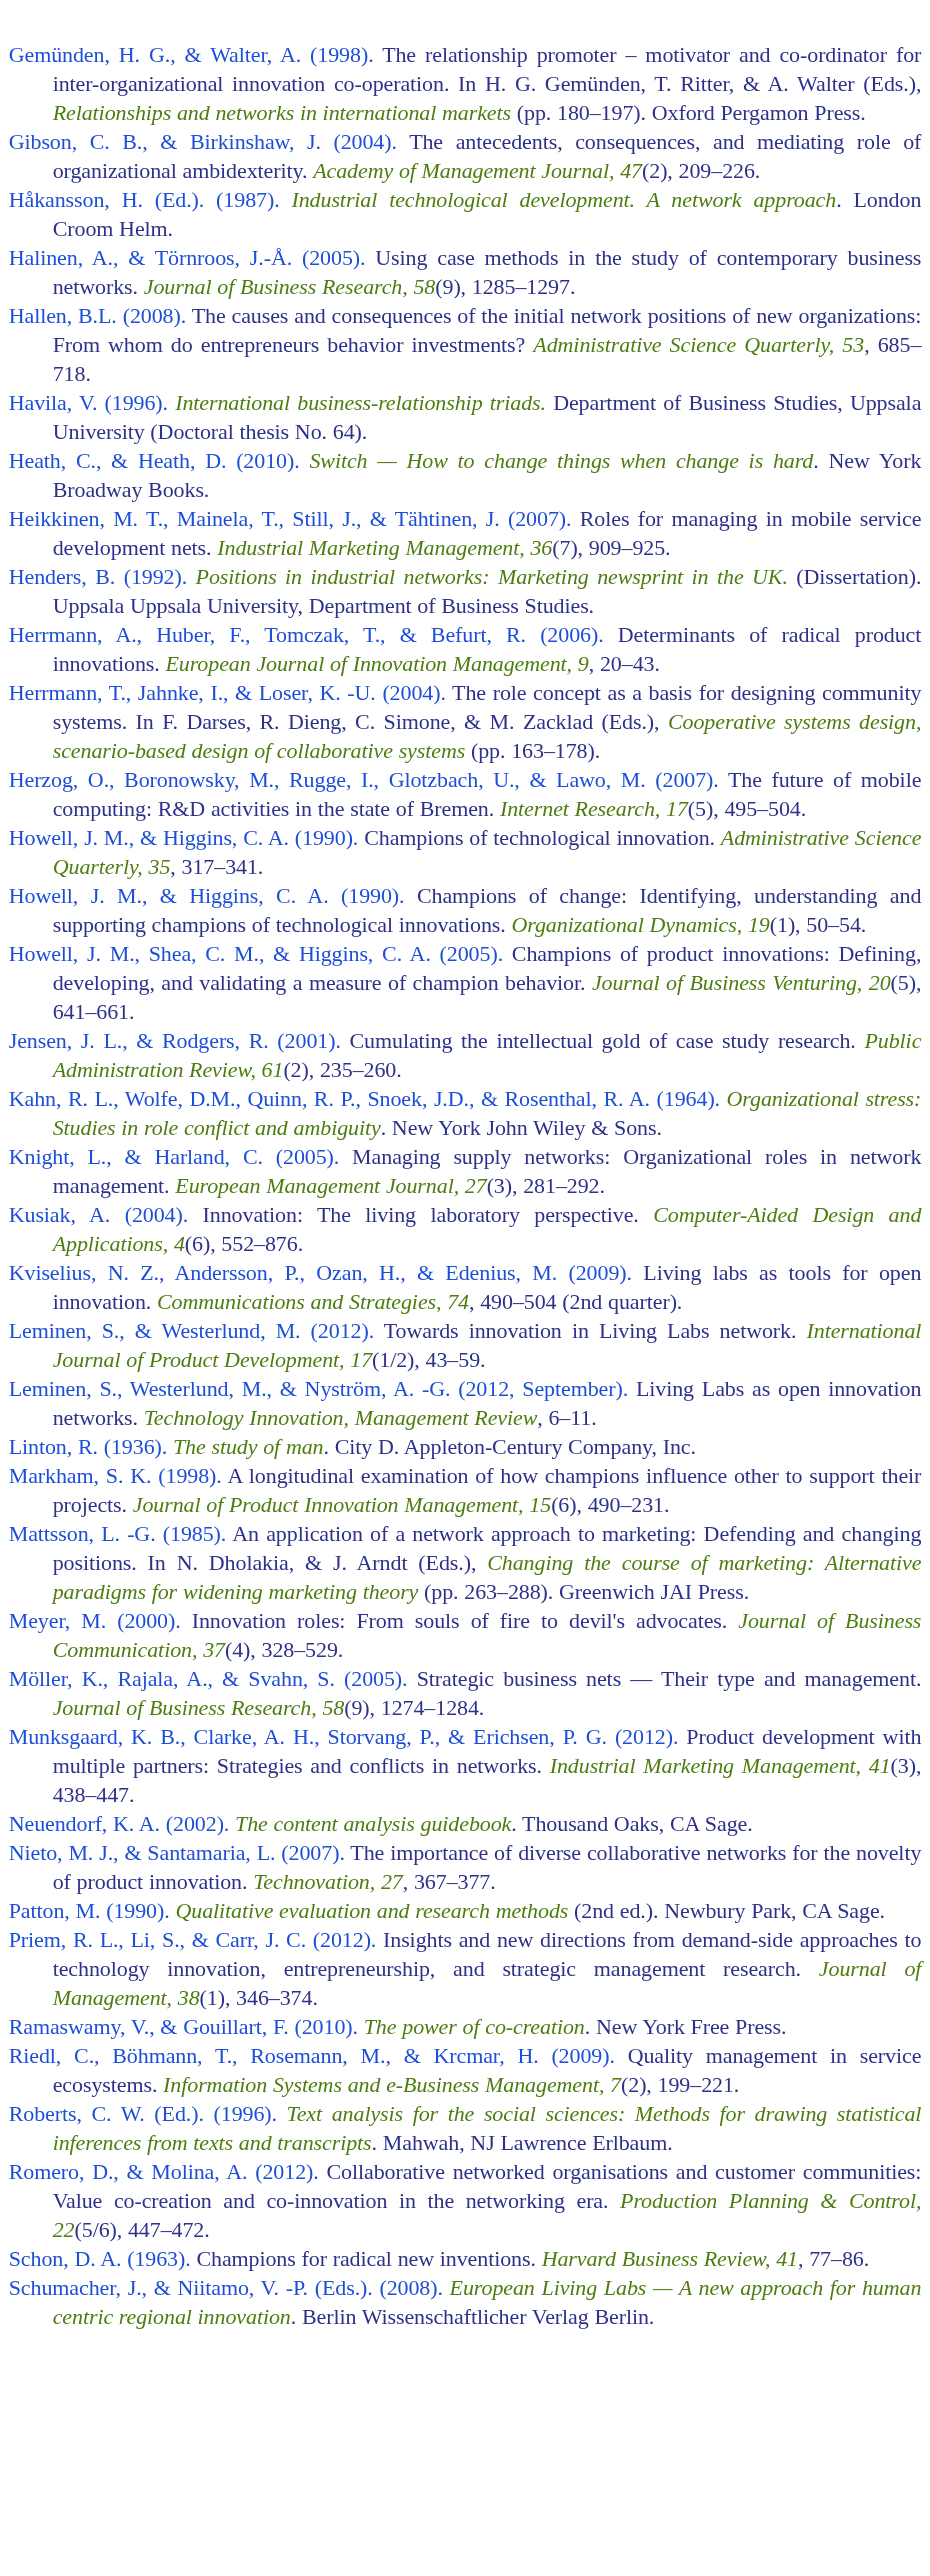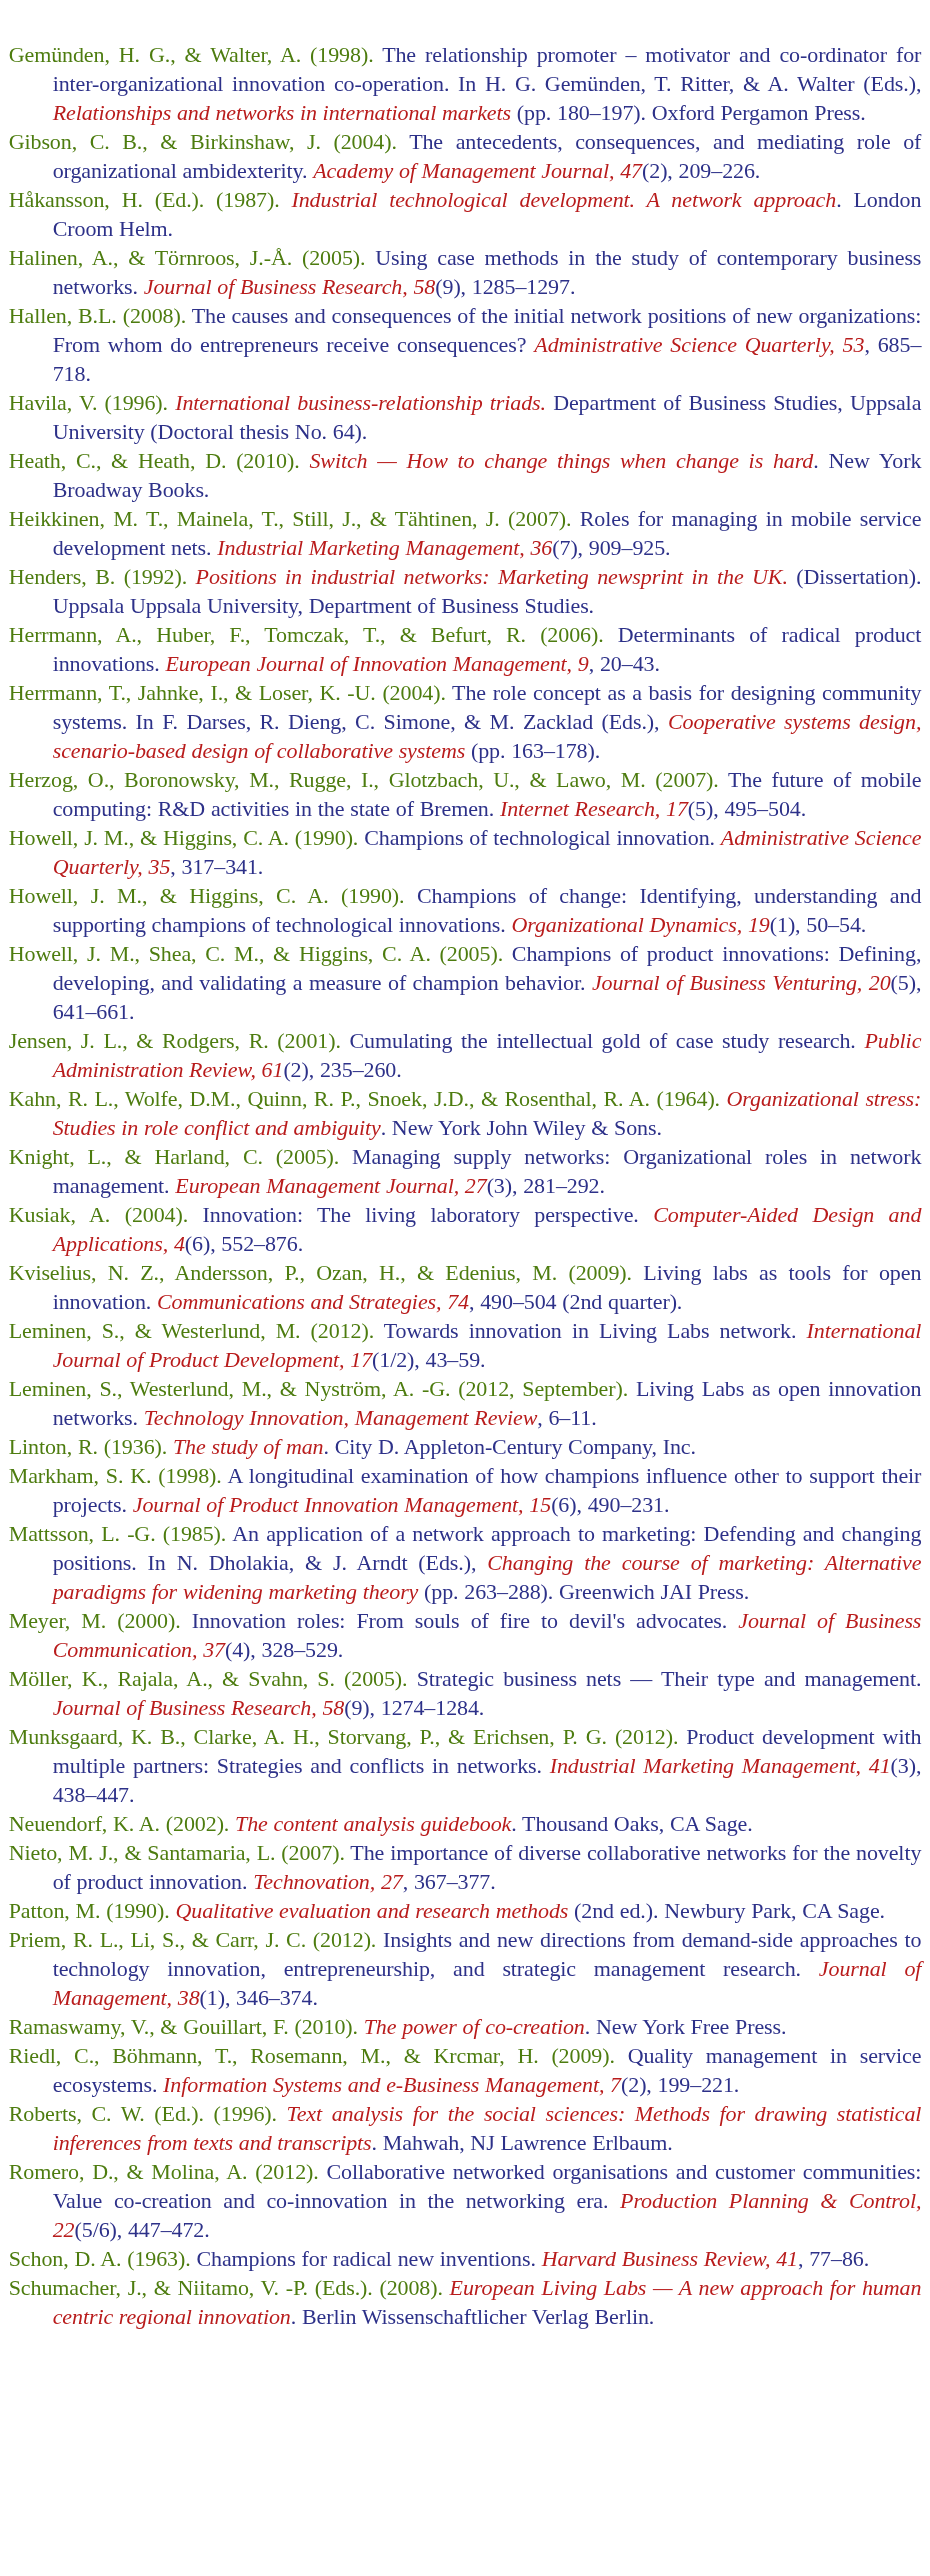--- a/index.html
+++ b/index.html
@@ -21,34 +21,34 @@
   p.ref {
     margin: 0;
     font-size: 22px;
     line-height: 29px;
     letter-spacing: -0.1px;
     text-align: justify;
     padding-left: 44px;
     text-indent: -44px;
     word-spacing: 0.4px;
   }
-  .author { color: #4d7c0f; font-family: Liberation Serif, serif; }
+  .author { color: #1d4ed8; font-family: Liberation Serif, serif; }
   .title { color: #2d3189; }
-  .title-italic { color: #b91c1c; font-style: italic; }
+  .title-italic { color: #4d7c0f; font-style: italic; }
 </style>
 </head>
 <body>
 
 <div class="page">
   <div>
       <p class="ref"><span class="author">Gemünden, H. G., &amp; Walter, A. (1998). </span><span class="title">The relationship promoter – motivator and co-ordinator for inter-organizational innovation co-operation. In H. G. Gemünden, T. Ritter, &amp; A. Walter (Eds.), </span><span class="title-italic">Relationships and networks in international markets</span><span class="title"> (pp. 180–197). Oxford Pergamon Press.</span></p>
       <p class="ref"><span class="author">Gibson, C. B., &amp; Birkinshaw, J. (2004). </span><span class="title">The antecedents, consequences, and mediating role of organizational ambidexterity. </span><span class="title-italic">Academy of Management Journal, 47</span><span class="title">(2), 209–226.</span></p>
       <p class="ref"><span class="author">Håkansson, H. (Ed.). (1987). </span><span class="title-italic">Industrial technological development. A network approach</span><span class="title">. London Croom Helm.</span></p>
       <p class="ref"><span class="author">Halinen, A., &amp; Törnroos, J.-Å. (2005). </span><span class="title">Using case methods in the study of contemporary business networks. </span><span class="title-italic">Journal of Business Research, 58</span><span class="title">(9), 1285–1297.</span></p>
-      <p class="ref"><span class="author">Hallen, B.L. (2008). </span><span class="title">The causes and consequences of the initial network positions of new organizations: From whom do entrepreneurs receive consequences? </span><span class="title-italic">Administrative Science Quarterly, 53</span><span class="title">, 685–718.</span></p>
+      <p class="ref"><span class="author">Hallen, B.L. (2008). </span><span class="title">The causes and consequences of the initial network positions of new organizations: From whom do entrepreneurs behavior investments? </span><span class="title-italic">Administrative Science Quarterly, 53</span><span class="title">, 685–718.</span></p>
       <p class="ref"><span class="author">Havila, V. (1996). </span><span class="title-italic">International business-relationship triads.</span><span class="title"> Department of Business Studies, Uppsala University (Doctoral thesis No. 64).</span></p>
       <p class="ref"><span class="author">Heath, C., &amp; Heath, D. (2010). </span><span class="title-italic">Switch — How to change things when change is hard</span><span class="title">. New York Broadway Books.</span></p>
       <p class="ref"><span class="author">Heikkinen, M. T., Mainela, T., Still, J., &amp; Tähtinen, J. (2007). </span><span class="title">Roles for managing in mobile service development nets. </span><span class="title-italic">Industrial Marketing Management, 36</span><span class="title">(7), 909–925.</span></p>
       <p class="ref"><span class="author">Henders, B. (1992). </span><span class="title-italic">Positions in industrial networks: Marketing newsprint in the UK.</span><span class="title"> (Dissertation). Uppsala Uppsala University, Department of Business Studies.</span></p>
       <p class="ref"><span class="author">Herrmann, A., Huber, F., Tomczak, T., &amp; Befurt, R. (2006). </span><span class="title">Determinants of radical product innovations. </span><span class="title-italic">European Journal of Innovation Management, 9</span><span class="title">, 20–43.</span></p>
       <p class="ref"><span class="author">Herrmann, T., Jahnke, I., &amp; Loser, K. -U. (2004). </span><span class="title">The role concept as a basis for designing community systems. In F. Darses, R. Dieng, C. Simone, &amp; M. Zacklad (Eds.), </span><span class="title-italic">Cooperative systems design, scenario-based design of collaborative systems</span><span class="title"> (pp. 163–178).</span></p>
       <p class="ref"><span class="author">Herzog, O., Boronowsky, M., Rugge, I., Glotzbach, U., &amp; Lawo, M. (2007). </span><span class="title">The future of mobile computing: R&amp;D activities in the state of Bremen. </span><span class="title-italic">Internet Research, 17</span><span class="title">(5), 495–504.</span></p>
       <p class="ref"><span class="author">Howell, J. M., &amp; Higgins, C. A. (1990). </span><span class="title">Champions of technological innovation. </span><span class="title-italic">Administrative Science Quarterly, 35</span><span class="title">, 317–341.</span></p>
       <p class="ref"><span class="author">Howell, J. M., &amp; Higgins, C. A. (1990). </span><span class="title">Champions of change: Identifying, understanding and supporting champions of technological innovations. </span><span class="title-italic">Organizational Dynamics, 19</span><span class="title">(1), 50–54.</span></p>
       <p class="ref"><span class="author">Howell, J. M., Shea, C. M., &amp; Higgins, C. A. (2005). </span><span class="title">Champions of product innovations: Defining, developing, and validating a measure of champion behavior. </span><span class="title-italic">Journal of Business Venturing, 20</span><span class="title">(5), 641–661.</span></p>

